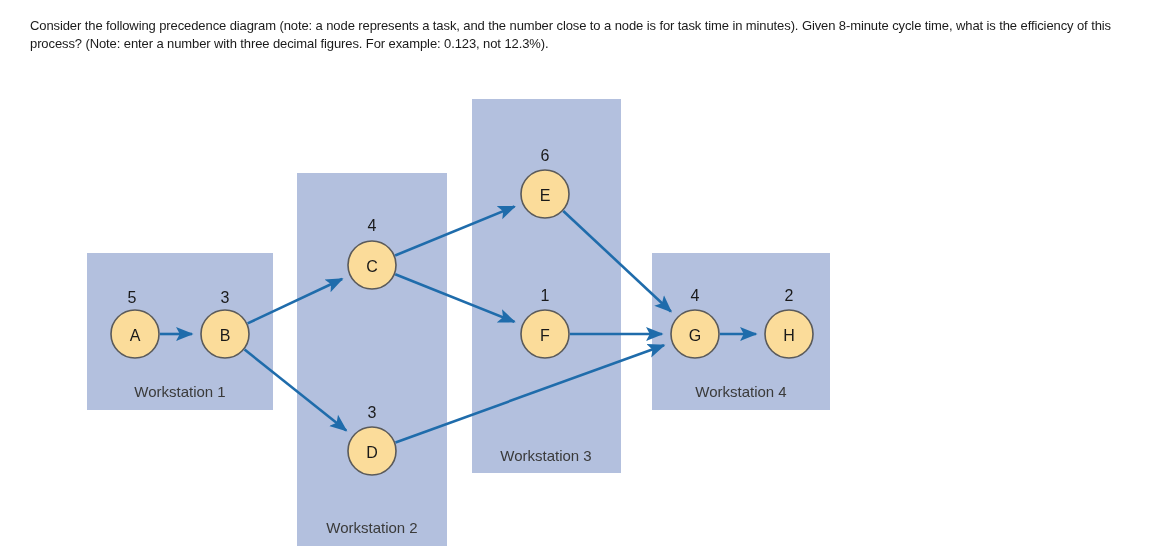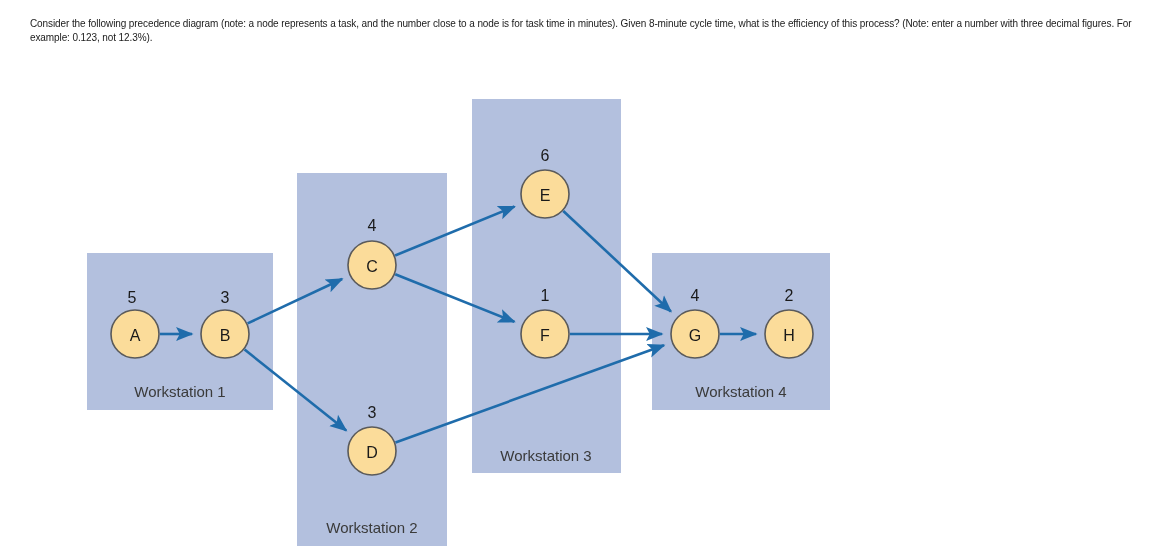--- a/index.html
+++ b/index.html
@@ -14,21 +14,21 @@
     font-family: "Liberation Sans", sans-serif;
     overflow: hidden;
   }
 
   
   #question-text {
     position: absolute;
     left: 30px;
     top: 17px;
     width: 1115px;
-    font-size: 10px;
+    font-size: 13px;
     line-height: 1.38;
     color: #1a1a1a;
     letter-spacing: -0.1px;
   }
 
   
   #diagram {
     position: absolute;
     left: 0;
     top: 0;

